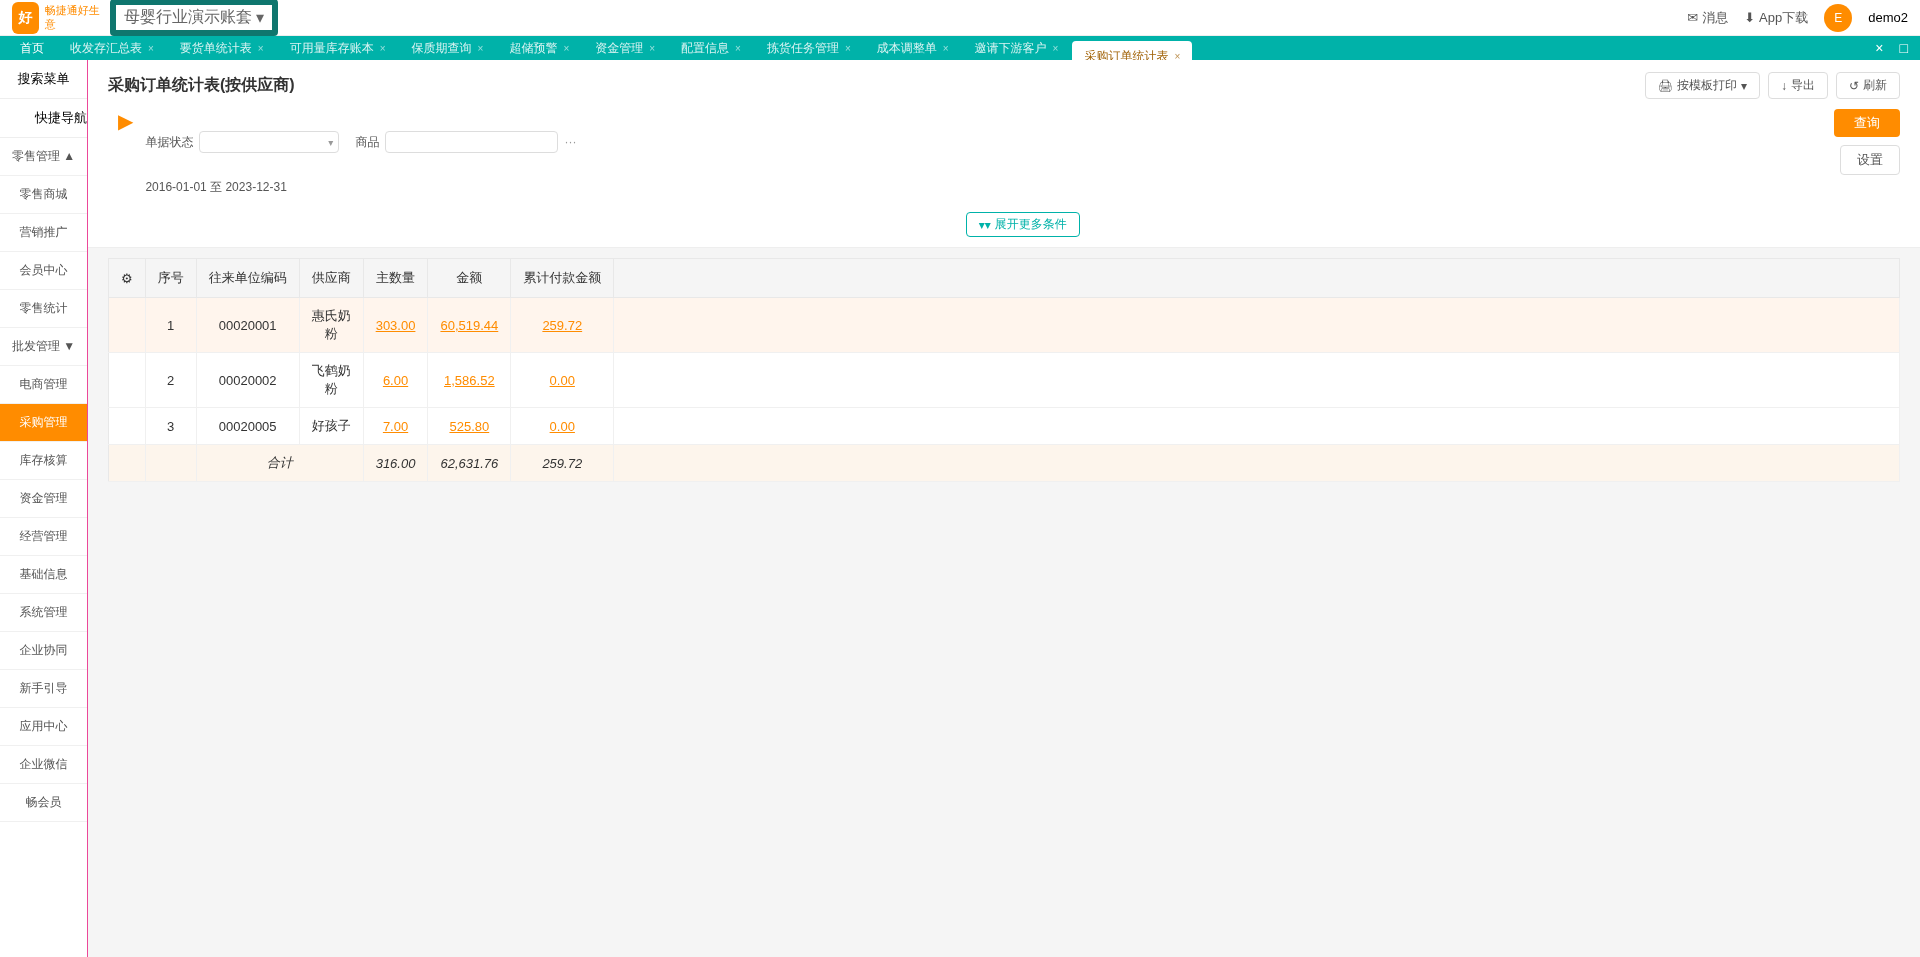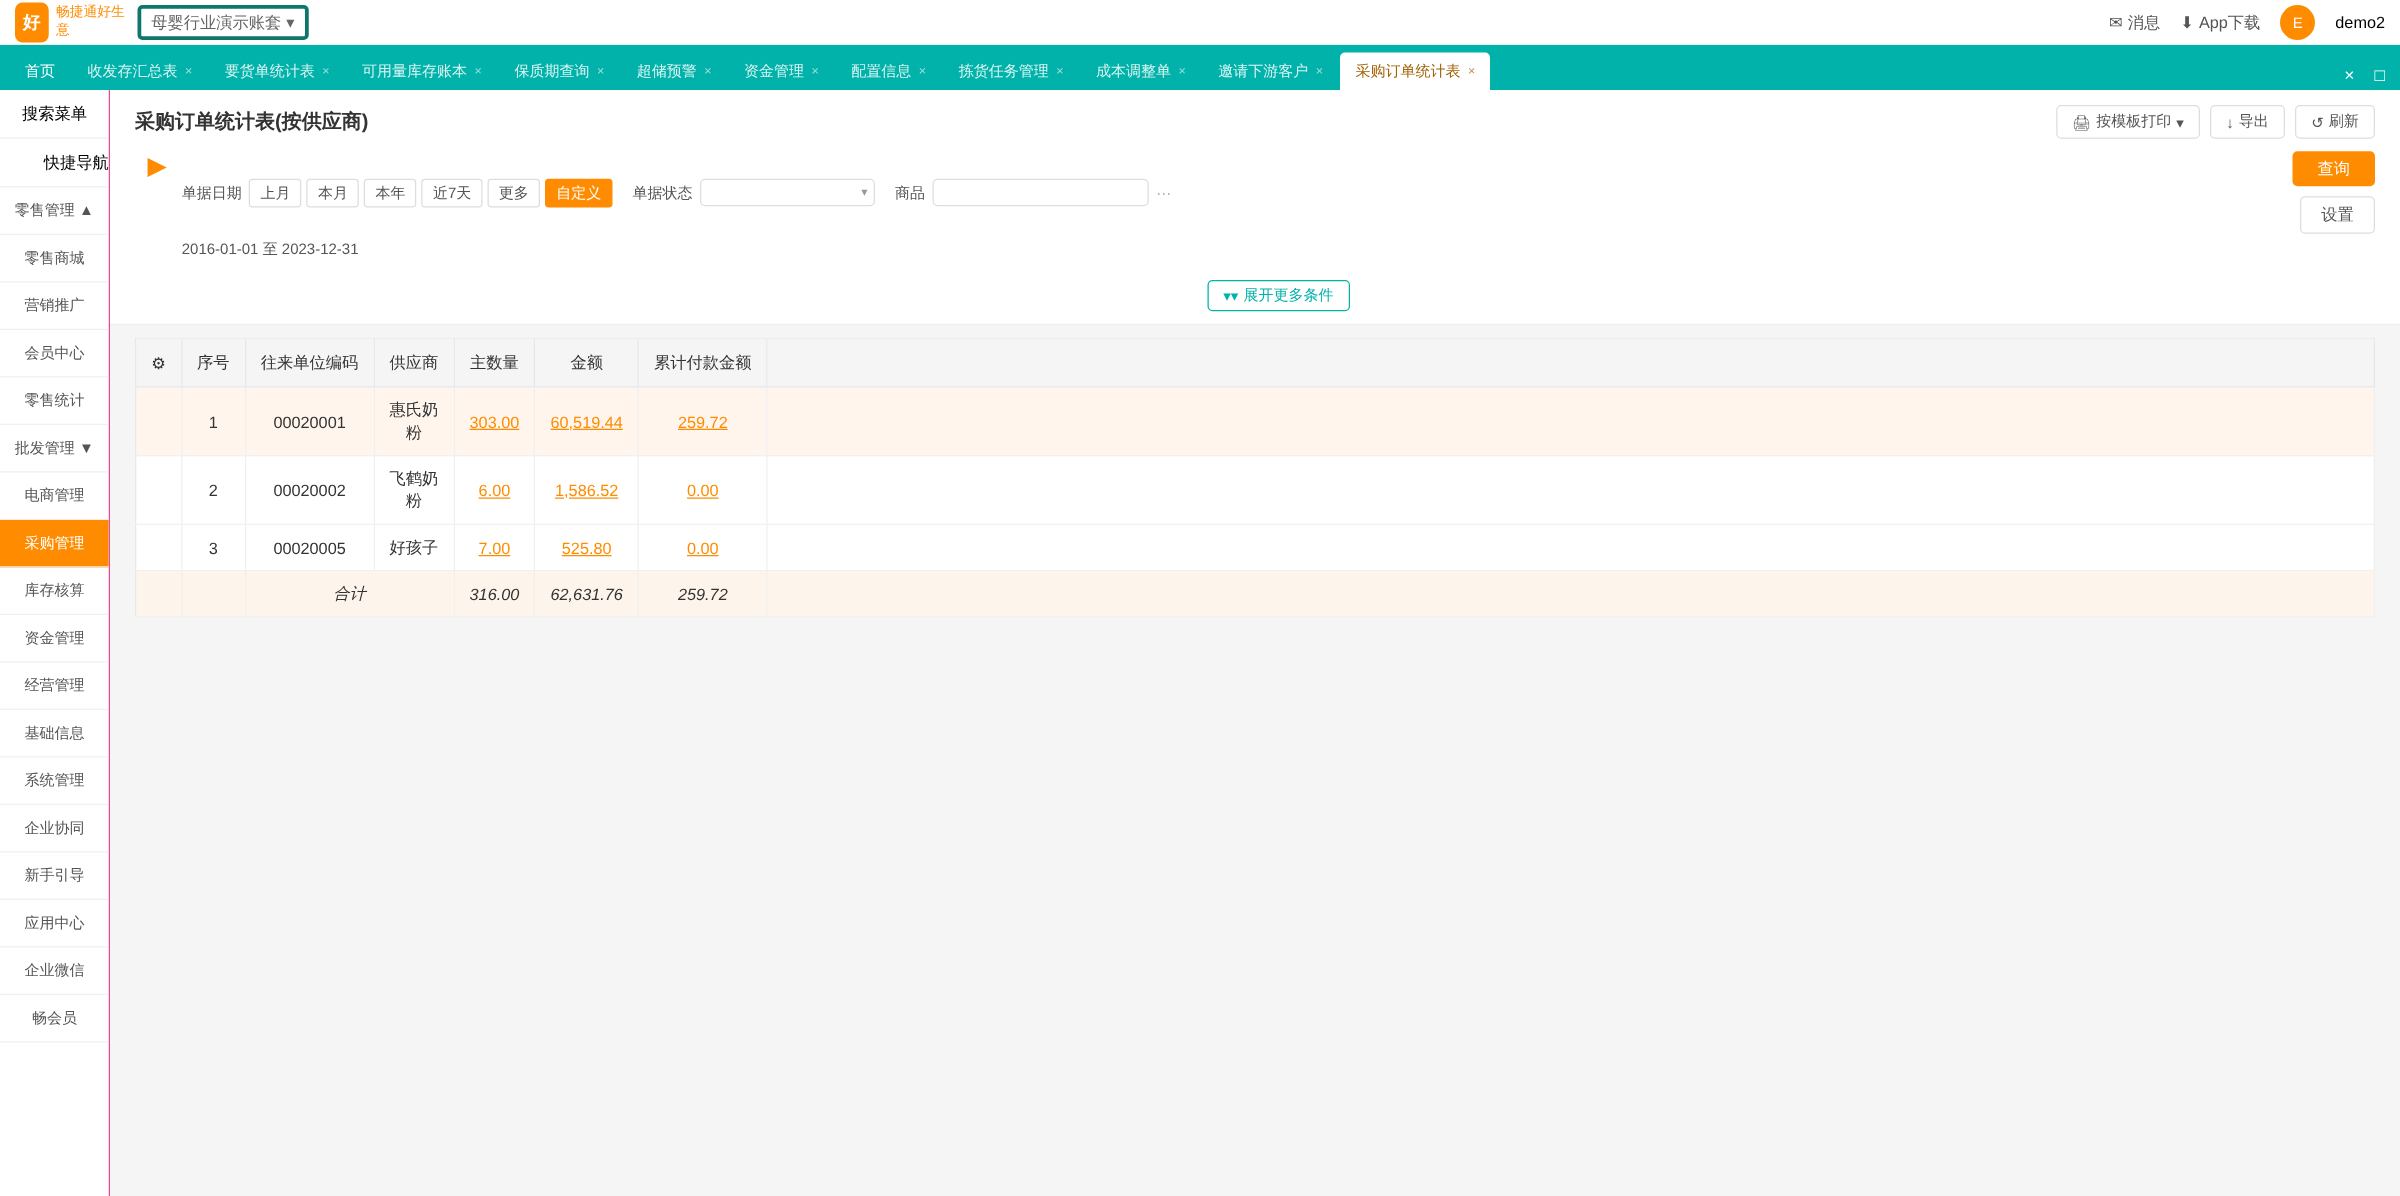--- a/index.html
+++ b/index.html
@@ -4,27 +4,27 @@
   <style>
     * { margin: 0; padding: 0; box-sizing: border-box; }
     body { font-family: 'Microsoft YaHei', sans-serif; font-size: 13px; background: #f5f5f5; width: 1920px; height: 957px; overflow: hidden; display: flex; flex-direction: column; }
 
     
     .top-bar { height: 36px; background: #fff; display: flex; align-items: center; padding: 0 12px; border-bottom: 1px solid #eee; gap: 10px; flex-shrink: 0; }
     .logo-area { display: flex; align-items: center; gap: 6px; width: 88px; flex-shrink: 0; }
     .logo-icon { width: 32px; height: 32px; background: #ff8c00; border-radius: 6px; display: flex; align-items: center; justify-content: center; color: white; font-size: 14px; font-weight: bold; }
     .logo-text { font-size: 11px; color: #ff8c00; line-height: 1.2; }
     .breadcrumb-area { flex: 1; display: flex; align-items: center; gap: 4px; }
-    .breadcrumb-select { border: 3px solid #0f766e; border-radius: 4px; padding: 2px 8px; font-size: 13px; color: #666; display: flex; align-items: center; gap: 4px; cursor: pointer; }
+    .breadcrumb-select { border: 6px solid #0f766e; border-radius: 4px; padding: 2px 8px; font-size: 16px; color: #666; display: flex; align-items: center; gap: 4px; cursor: pointer; }
     .top-right { display: flex; align-items: center; gap: 16px; margin-left: auto; }
     .top-icon-btn { display: flex; align-items: center; gap: 4px; cursor: pointer; color: #555; font-size: 13px; }
     .user-avatar { width: 28px; height: 28px; border-radius: 50%; background: #ff8c00; display: flex; align-items: center; justify-content: center; color: white; font-size: 12px; }
 
     
-    .nav-tabs { height: 36px; background: #00b2a9; display: flex; align-items: flex-end; padding: 0 8px; gap: 2px; flex-shrink: 0; overflow: hidden; }
+    .nav-tabs { height: 24px; background: #00b2a9; display: flex; align-items: center; padding: 0 8px; gap: 2px; flex-shrink: 0; overflow: hidden; }
     .nav-tab { height: 30px; padding: 0 12px; border-radius: 4px 4px 0 0; display: flex; align-items: center; gap: 6px; cursor: pointer; font-size: 12px; color: rgba(255,255,255,0.85); white-space: nowrap; }
     .nav-tab.active { background: #fff; color: #a16207; margin-top: 16px; }
     .nav-tab .close-btn { font-size: 10px; color: inherit; opacity: 0.7; }
     .nav-tab.home { color: white; font-weight: 500; }
     .nav-end { margin-left: auto; display: flex; align-items: center; gap: 8px; }
     .nav-end-btn { color: white; cursor: pointer; font-size: 14px; padding: 4px; }
 
     
     .main-layout { display: flex; flex: 1; overflow: hidden; }
 
@@ -249,33 +249,20 @@
             <span>刷新</span>
           </button>
         </div>
       </div>
 
       <div class="filter-bar" style="padding: 0 0 10px 0;">
         <div style="display: flex; align-items: flex-start; gap: 12px;">
           <button class="filter-toggle" style="color: #ff8c00; font-size: 20px; margin-top: 2px;">▶</button>
           <div style="flex: 1;">
             <div class="filter-row">
-              <div class="filter-item">
-                <span class="filter-label">单据日期</span>
-                <div class="date-quick-btns">
-                  <button class="date-btn">上月</button>
-                  <button class="date-btn">本月</button>
-                  <button class="date-btn">本年</button>
-                  <button class="date-btn">近7天</button>
-                  <button class="date-btn">更多</button>
-                  <button class="date-btn custom">
-                    <span>自定义</span>
-                  </button>
-                </div>
-              </div>
               <div class="filter-item">
                 <span class="filter-label">单据状态</span>
                 <div class="select-wrapper">
                   <select class="filter-select">
                     <option value=""></option>
                   </select>
                 </div>
               </div>
               <div class="filter-item">
                 <span class="filter-label">商品</span>

